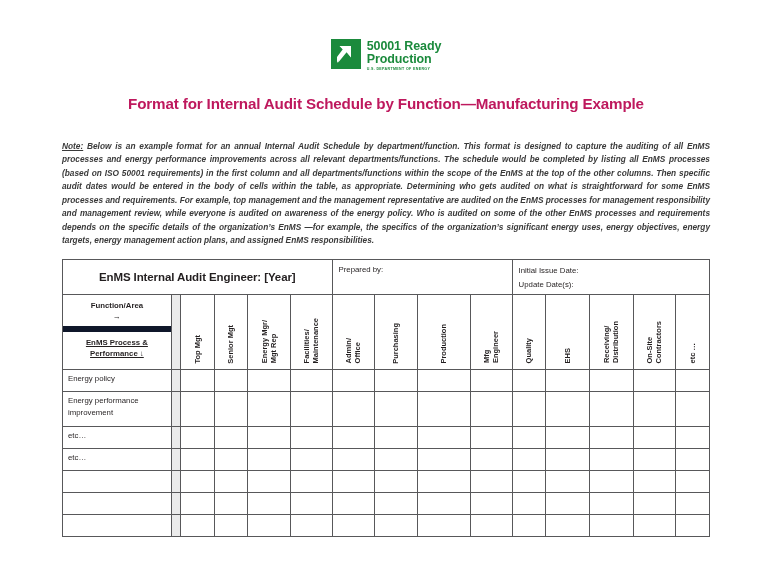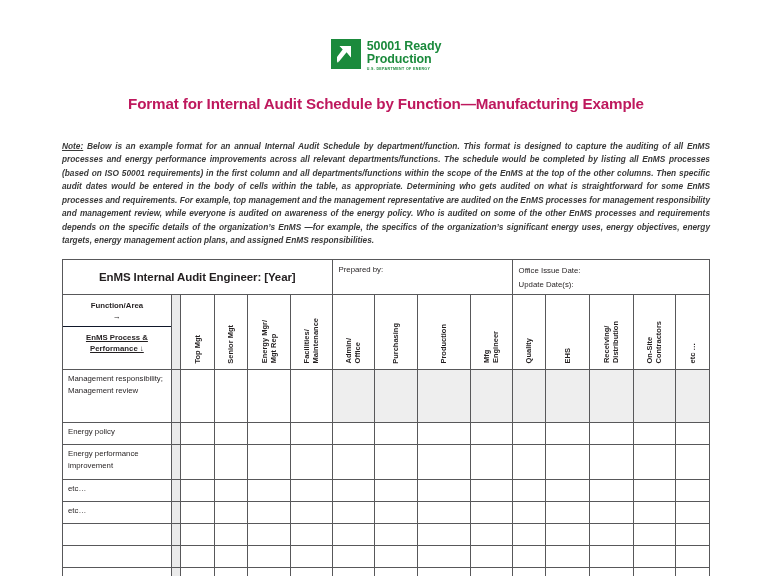--- a/index.html
+++ b/index.html
@@ -125,21 +125,21 @@
   
   .hdr-row td { height: 74px; }
   .corner {
     text-align: center;
     font-weight: bold;
     font-size: 7.8px;
     padding: 0 !important;
     vertical-align: top !important;
   }
   .corner-top {
-    border-bottom: 1px solid #0f172a;
+    border-bottom: 6px solid #0f172a;
     padding: 5px 2px 4px 2px;
     line-height: 1.45;
   }
   .corner-bot {
     padding: 5px 2px 4px 2px;
     line-height: 1.45;
     text-decoration: underline;
   }
   .spacer-col {
     background: #ebebeb;
@@ -219,21 +219,21 @@
           <col style="width:43px">
           <col style="width:43px">
           <col style="width:42px">
         <col style="width:33px">
       </colgroup>
       <tbody>
         <tr class="outer-top">
           <td colspan="6" class="banner-title">EnMS Internal Audit Engineer: [Year]</td>
           <td colspan="4" class="banner-prep">Prepared by:</td>
           <td colspan="5" class="banner-dates">
-            <div>Office Issue Date:</div>
+            <div>Initial Issue Date:</div>
             <div>Update Date(s):</div>
           </td>
         </tr>
         <tr class="hdr-row">
           <td class="corner">
             <div class="corner-top" style="white-space:pre-line">Function/Area
 →</div>
             <div class="corner-bot" style="white-space:pre-line">EnMS Process &amp;
 Performance ↓</div>
           </td>
@@ -304,37 +304,20 @@
 Contractors</span>
               </div>
             </td>
           <td class="vhead">
               <div class="vcellbox">
                 <span class="vtxt">etc …</span>
               </div>
             </td>
         </tr>
 
-      <tr>
-            <td class="rowlabel" style="height: 46px;">Management responsibility; Management review</td>
-            <td class="spacer-col"></td>
-            <td></td>
-            <td></td>
-            <td></td>
-            <td></td>
-            <td class="shaded"></td>
-            <td class="shaded"></td>
-            <td class="shaded"></td>
-            <td class="shaded"></td>
-            <td class="shaded"></td>
-            <td class="shaded"></td>
-            <td class="shaded"></td>
-            <td class="shaded"></td>
-            <td class="shaded"></td>
-          </tr>
           <tr>
             <td class="rowlabel" style="height: 15px;">Energy policy</td>
             <td class="spacer-col"></td>
             <td></td>
             <td></td>
             <td></td>
             <td></td>
             <td></td>
             <td></td>
             <td></td>

